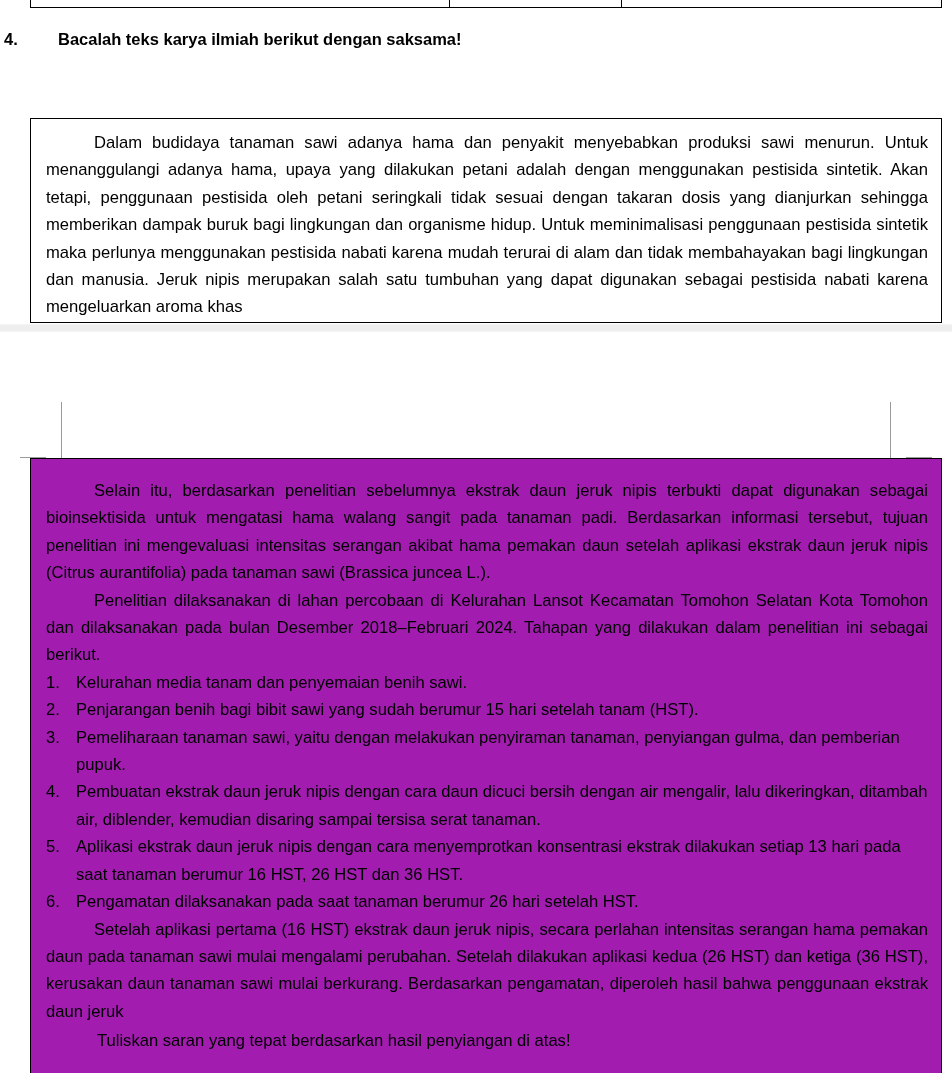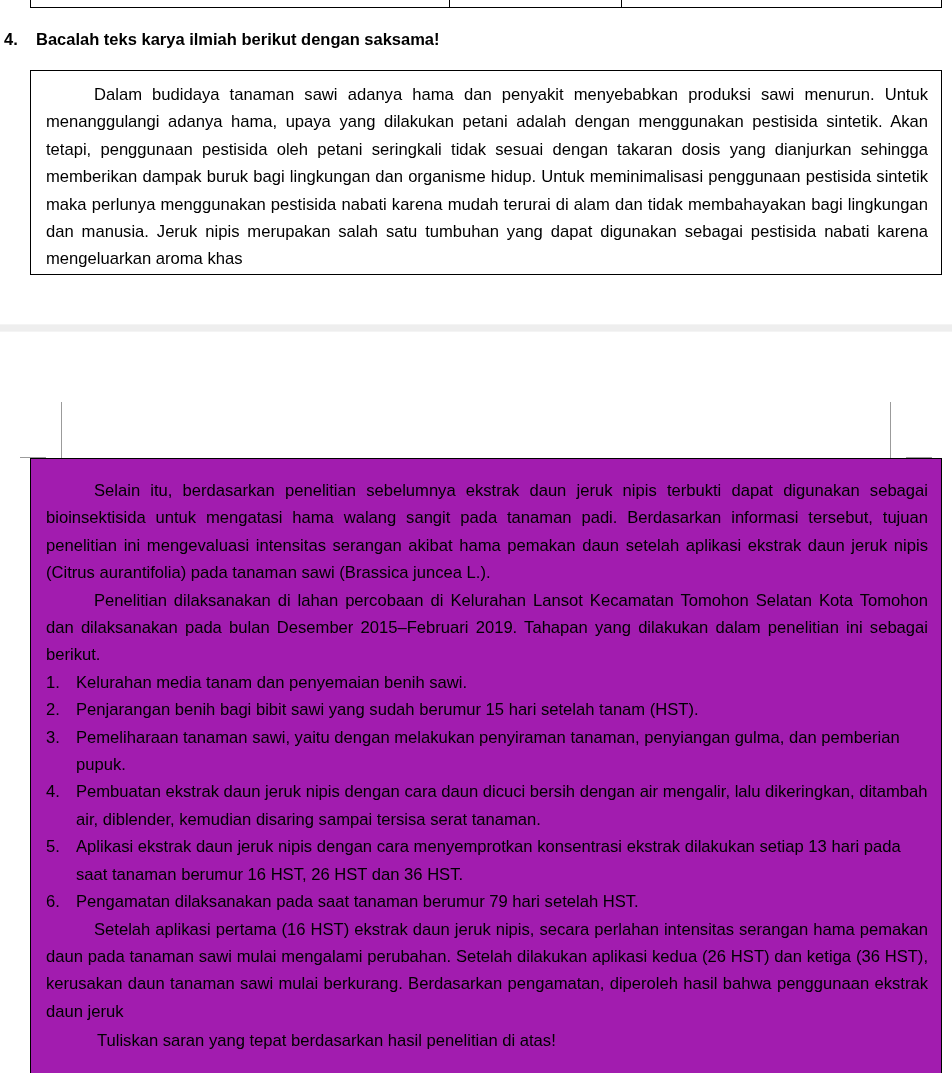--- a/index.html
+++ b/index.html
@@ -55,30 +55,32 @@
     font-size: 16.5px;
     font-weight: bold;
     line-height: 22px;
   }
   #question-line .q-num {
     width: 32px;
     flex: 0 0 32px;
   }
   #question-line .q-text {
     flex: 1 1 auto;
+    margin-left: 22px;
   }
 
   
   .passage-box {
     position: absolute;
     box-sizing: border-box;
     border: 1.6px solid #000;
     background: #ffffff;
     padding: 10px 13px 0 15px;
     overflow: hidden;
+    margin-top: 48px;
   }
   .passage-box p {
     margin: 0;
     font-size: 16.6px;
     line-height: 27.4px;
     text-align: justify;
     text-justify: inter-word;
     -webkit-hyphens: none;
     hyphens: none;
   }
@@ -198,21 +200,21 @@
 
 <div id="page-two">
 
   <div class="crop-mark v" style="left:61px; top:70px;"></div>
   <div class="crop-mark h" style="left:20px; top:125px;"></div>
   <div class="crop-mark v" style="left:890px; top:70px;"></div>
   <div class="crop-mark h" style="left:906px; top:125px;"></div>
 
   <div id="box-two">
     <p class="indent">Selain itu, berdasarkan penelitian sebelumnya ekstrak daun jeruk nipis terbukti dapat digunakan sebagai bioinsektisida untuk mengatasi hama walang sangit pada tanaman padi. Berdasarkan informasi tersebut, tujuan penelitian ini mengevaluasi intensitas serangan akibat hama pemakan daun setelah aplikasi ekstrak daun jeruk nipis (Citrus aurantifolia) pada tanaman sawi (Brassica juncea L.).</p>
-    <p class="indent">Penelitian dilaksanakan di lahan percobaan di Kelurahan Lansot Kecamatan Tomohon Selatan Kota Tomohon dan dilaksanakan pada bulan Desember 2015–Februari 2019. Tahapan yang dilakukan dalam penelitian ini sebagai berikut.</p>
+    <p class="indent">Penelitian dilaksanakan di lahan percobaan di Kelurahan Lansot Kecamatan Tomohon Selatan Kota Tomohon dan dilaksanakan pada bulan Desember 2018–Februari 2024. Tahapan yang dilakukan dalam penelitian ini sebagai berikut.</p>
 
     <ol class="num-list">
       <li>
         <span class="li-num">1.</span>
         <span class="li-body">Kelurahan media tanam dan penyemaian benih sawi.</span>
       </li>
       <li>
         <span class="li-num">2.</span>
         <span class="li-body">Penjarangan benih bagi bibit sawi yang sudah berumur 15 hari setelah tanam (HST).</span>
       </li>
@@ -223,22 +225,22 @@
       <li>
         <span class="li-num">4.</span>
         <span class="li-body">Pembuatan ekstrak daun jeruk nipis dengan cara daun dicuci bersih dengan air mengalir, lalu dikeringkan, ditambah air, diblender, kemudian disaring sampai tersisa serat tanaman.</span>
       </li>
       <li>
         <span class="li-num">5.</span>
         <span class="li-body">Aplikasi ekstrak daun jeruk nipis dengan cara menyemprotkan konsentrasi ekstrak dilakukan setiap 13 hari pada saat tanaman berumur 16 HST, 26 HST dan 36 HST.</span>
       </li>
       <li>
         <span class="li-num">6.</span>
-        <span class="li-body">Pengamatan dilaksanakan pada saat tanaman berumur 79 hari setelah HST.</span>
+        <span class="li-body">Pengamatan dilaksanakan pada saat tanaman berumur 26 hari setelah HST.</span>
       </li>
     </ol>
 
     <p class="indent">Setelah aplikasi pertama (16 HST) ekstrak daun jeruk nipis, secara perlahan intensitas serangan hama pemakan daun pada tanaman sawi mulai mengalami perubahan. Setelah dilakukan aplikasi kedua (26 HST) dan ketiga (36 HST), kerusakan daun tanaman sawi mulai berkurang. Berdasarkan pengamatan, diperoleh hasil bahwa penggunaan ekstrak daun jeruk</p>
   </div>
 
-  <div id="closing-line">Tuliskan saran yang tepat berdasarkan hasil penelitian di atas!</div>
+  <div id="closing-line">Tuliskan saran yang tepat berdasarkan hasil penyiangan di atas!</div>
 
 </div>
 
 </body></html>

